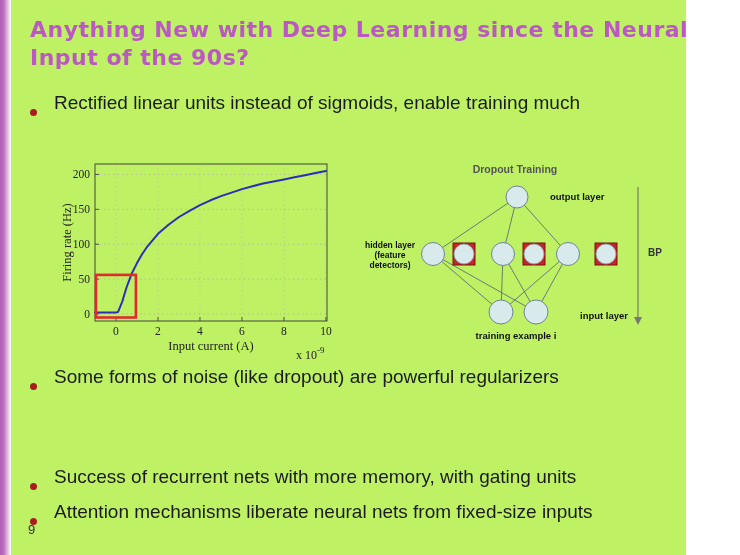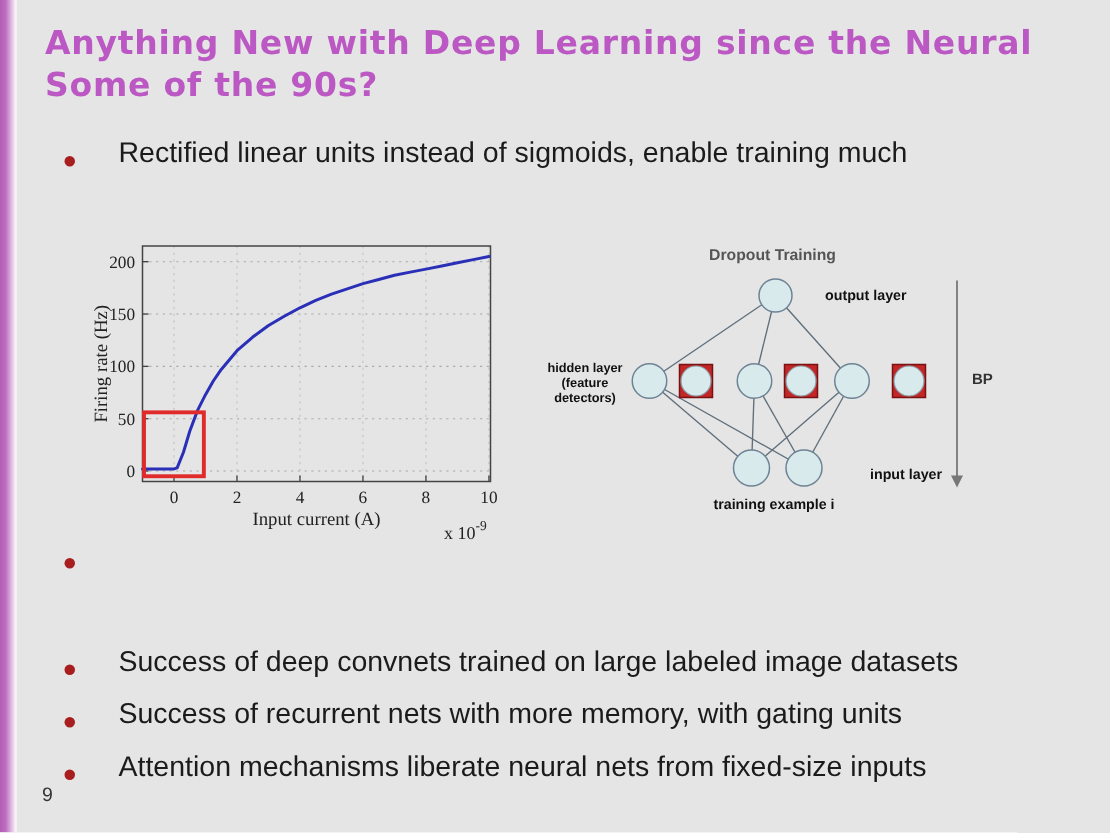--- a/index.html
+++ b/index.html
@@ -1,39 +1,39 @@
 <!DOCTYPE html>
 <html><head>
 <meta charset="utf-8">
 <style>
   html,body{margin:0;padding:0;background:#fff;}
-  .slide{position:relative;width:740px;height:555px;background:#e5e5e5;overflow:hidden;
+  .slide{position:relative;width:686px;height:555px;background:#bef264;overflow:hidden;
          font-family:"Liberation Sans",sans-serif;}
   .stripe{position:absolute;left:0;top:0;width:11px;height:555px;
           background:linear-gradient(90deg,#b25cb5 0%,#bd6fbf 35%,#ffffff 100%);}
   .title{position:absolute;left:30px;top:16px;width:705px;
          font-family:"DejaVu Sans",sans-serif;font-weight:700;font-size:22px;
          line-height:28px;color:#bb58c3;letter-spacing:.5px;white-space:nowrap;}
-  .b{position:absolute;left:43px;display:flex;align-items:center;gap:12px;}
+  .b{position:absolute;left:30px;display:flex;align-items:flex-end;}
   .dot{flex:0 0 auto;width:7px;height:7px;border-radius:50%;background:#a81e1e;margin-top:8px;}
   .btext{margin-left:17px;font-size:19px;line-height:26px;color:#1b1b1b;white-space:nowrap;}
   .red{color:#c42020;}
   .pagenum{position:absolute;left:28px;top:522px;font-size:13px;color:#333;}
   svg text{font-family:"Liberation Sans",sans-serif;}
   svg .serif{font-family:"Liberation Serif","DejaVu Serif",serif;}
 </style>
 </head>
 <body>
 
 <div class="slide">
   <div class="stripe"></div>
 
   <h1 class="title" style="margin:0">
     <div>Anything New with Deep Learning since the Neural</div>
-    <div>Some of the 90s?</div>
+    <div>Input of the 90s?</div>
   </h1>
 
   <div class="b" style="top:90px">
     <span class="dot"></span>
     <div class="btext">
       <div>Rectified linear units instead of sigmoids, enable training much</div>
     </div>
   </div>
 
   <svg id="chart" style="position:absolute;left:18px;top:157px" width="332" height="206" viewBox="0 0 332 206">
@@ -108,27 +108,24 @@
       <text x="32" y="100" font-size="8.5" font-weight="700" fill="#111111" text-anchor="middle">(feature</text>
       <text x="32" y="110" font-size="8.5" font-weight="700" fill="#111111" text-anchor="middle">detectors)</text>
       <text x="222" y="161" font-size="9.5" font-weight="700" fill="#111111">input layer</text>
       <text x="158" y="181" font-size="9.5" font-weight="700" fill="#111111" text-anchor="middle">training example i</text>
       <text x="290" y="98" font-size="10" font-weight="600" fill="#333">BP</text>
     </svg>
 
   <div class="b" style="top:364px">
     <span class="dot"></span>
     <div class="btext">
+      <div>Some forms of noise (like dropout) are powerful regularizers</div>
     </div>
   </div>
 
-  <div class="b" style="top:429px">
-    <span class="dot"></span>
-    <div class="btext">Success of deep convnets trained on large labeled image datasets</div>
-  </div>
 
   <div class="b" style="top:499px">
     <span class="dot"></span>
     <div class="btext">Attention mechanisms liberate neural nets from fixed-size inputs</div>
   </div>
 
   <div class="b" style="top:464px">
     <span class="dot"></span>
     <div class="btext">Success of recurrent nets with more memory, with gating units</div>
   </div>

